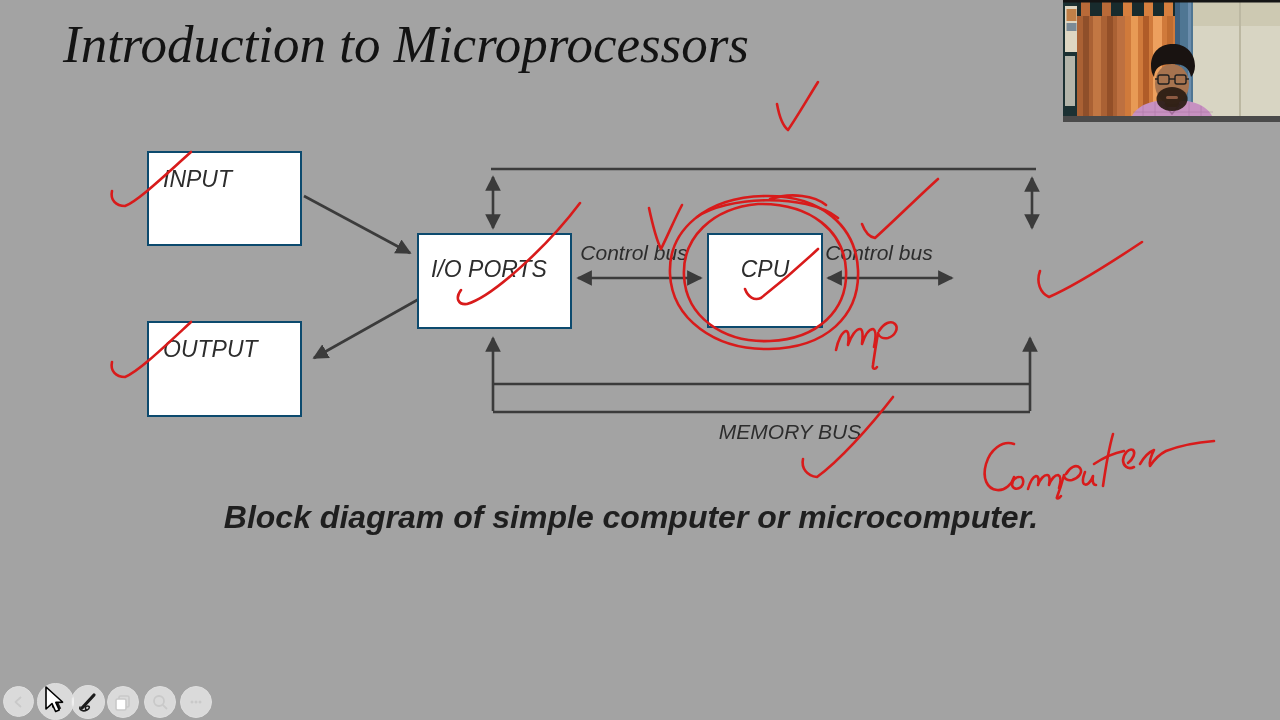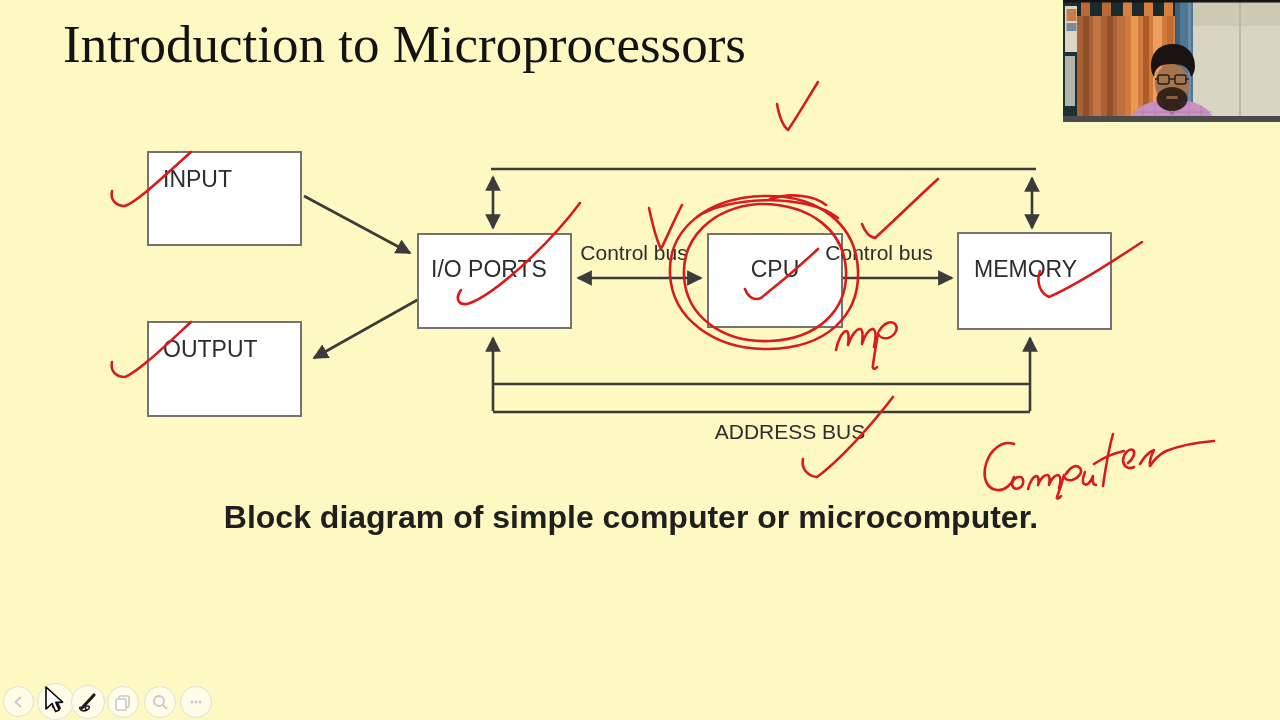--- a/index.html
+++ b/index.html
@@ -1,30 +1,30 @@
 <!DOCTYPE html>
 <html><head>
 <meta charset="utf-8">
 <style>
   html,body{margin:0;padding:0;background:#ffffff;}
-  .stage{position:relative;width:1280px;height:720px;background:#fef9c3;overflow:hidden;
-         font-family:"Liberation Sans",sans-serif;}
+  .stage{position:relative;width:1280px;height:720px;background:#a3a3a3;overflow:hidden;
+         font-family:"Liberation Sans",sans-serif;font-style:italic;}
   .abs{position:absolute;}
   .title{left:63px;top:14px;font-family:"Liberation Serif",serif;font-size:53px;
          color:#131313;letter-spacing:0px;white-space:nowrap;}
-  .dbox{position:absolute;border:2px solid #737373;background:#ffffff;box-sizing:border-box;
+  .dbox{position:absolute;border:2px solid #0c4a6e;background:#ffffff;box-sizing:border-box;
         color:#2d2d2d;font-size:23px;}
   .dbox span{display:block;}
   .box-input{left:147px;top:151px;width:155px;height:95px;}
   .box-input span{padding:13px 0 0 14px;}
   .box-output{left:147px;top:321px;width:155px;height:96px;}
   .box-output span{padding:13px 0 0 14px;}
   .box-ioports{left:417px;top:233px;width:155px;height:96px;}
   .box-ioports span{padding:21px 0 0 12px;}
-  .box-cpu{left:707px;top:233px;width:136px;height:95px;text-align:center;}
+  .box-cpu{left:707px;top:233px;width:116px;height:95px;text-align:center;}
   .box-cpu span{padding:21px 0 0 0;}
   .box-memory{left:957px;top:232px;width:155px;height:98px;}
   .box-memory span{padding:22px 0 0 15px;}
   .buslabel{position:absolute;color:#2d2d2d;font-size:21px;text-align:center;white-space:nowrap;}
   .lbl-databus{left:702px;top:133px;width:160px;}
   .lbl-addressbus{left:700px;top:420px;width:180px;}
   .lbl-cb1{left:575px;top:241px;width:118px;}
   .lbl-cb2{left:820px;top:241px;width:118px;}
   .caption{left:0;top:499px;width:1262px;text-align:center;font-size:32px;font-weight:bold;color:#1f1f1f;}
   svg.layer{position:absolute;left:0;top:0;pointer-events:none;}
@@ -70,25 +70,22 @@
   </div>
   <div class="dbox box-ioports">
     <span>I/O PORTS</span>
   </div>
   <div class="dbox box-output">
     <span>OUTPUT</span>
   </div>
   <div class="dbox box-cpu">
     <span>CPU</span>
   </div>
-  <div class="dbox box-memory">
-    <span>MEMORY</span>
-  </div>
-
-  <div class="buslabel lbl-addressbus">ADDRESS BUS</div>
+
+  <div class="buslabel lbl-addressbus">MEMORY BUS</div>
   <div class="buslabel lbl-cb1">Control bus</div>
   <div class="buslabel lbl-cb2">Control bus</div>
 
   <div class="abs caption">Block diagram of simple computer or microcomputer.</div>
 
   <svg class="layer" width="1280" height="720" viewBox="0 0 1280 720">
     <g stroke="#d81b1b" stroke-width="2.6" fill="none" stroke-linecap="round" stroke-linejoin="round">
       <path d="M112,191 C110,200 116,206 125,206 C138,201 164,176 191,152"></path>
       <path d="M112,362 C110,371 116,377 125,377 C138,372 164,347 191,322"></path>
       <path d="M461,290 C455,298 458,305 467,304 C492,297 547,247 580,203"></path>

